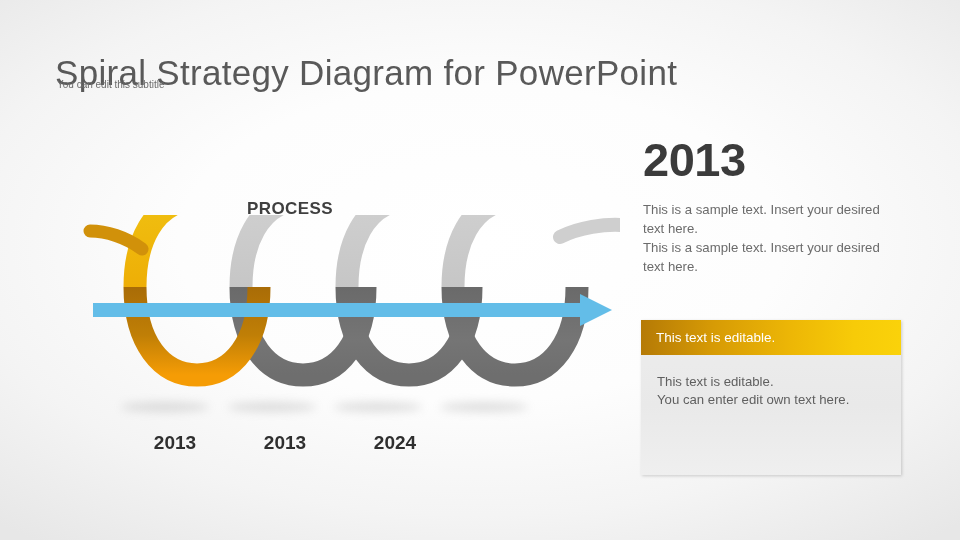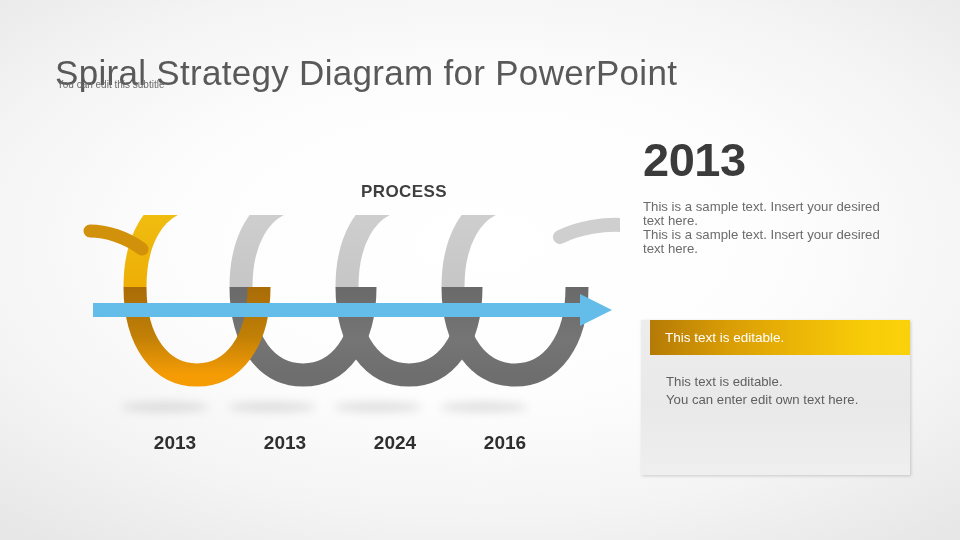--- a/index.html
+++ b/index.html
@@ -36,23 +36,23 @@
     top: 79px;
     font-size: 10px;
     color: #6a6a6a;
     white-space: nowrap;
   }
 
   
   #process-label {
     position: absolute;
     left: 247px;
-    top: 182px;
+    top: 199px;
     width: 200px;
-    text-align: right;
+    text-align: left;
     font-size: 17px;
     font-weight: bold;
     color: #3f3f3f;
     letter-spacing: 0.4px;
   }
   #spiral-svg {
     position: absolute;
     left: 60px;
     top: 215px;
   }
@@ -81,35 +81,34 @@
     color: #3b3b3b;
     letter-spacing: -0.5px;
     line-height: 1;
   }
   #panel-body {
     position: absolute;
     left: 643px;
     top: 200px;
     width: 252px;
     font-size: 13.2px;
-    line-height: 14px;
+    line-height: 19px;
     color: #6b6b6b;
   }
   #panel-body p { margin: 0; }
 
   
   #callout {
     position: absolute;
     left: 641px;
     top: 320px;
     width: 260px;
     height: 155px;
     background: linear-gradient(180deg, #ededed 0%, #e9e9e9 55%, #efefef 100%);
     box-shadow: 1px 1px 3px rgba(0,0,0,0.18);
-    padding-left: 9px;
   }
   #callout-header {
     height: 35px;
     line-height: 35px;
     padding-left: 15px;
     box-sizing: border-box;
     background: linear-gradient(90deg, #b57a06 0%, #d79b05 28%, #edb706 58%, #f7cb08 82%, #fad20a 100%);
     color: #ffffff;
     font-size: 13.5px;
   }
@@ -200,21 +199,20 @@
     <g>
       <rect x="33" y="88" width="494" height="14" fill="#63bde8"></rect>
       <polygon points="520,79 552,95 520,111" fill="#63bde8"></polygon>
     </g>
   </svg>
 
   <div id="years">
     <div class="year">2013</div>
     <div class="year">2013</div>
     <div class="year">2024</div>
-    <div class="year">2016</div>
   </div>
 
   <div id="panel-year">2013</div>
   <div id="panel-body">
     <p>This is a sample text. Insert your desired text here.</p>
     <p>This is a sample text. Insert your desired text here.</p>
   </div>
 
   <div id="callout">
     <div id="callout-header">This text is editable.</div>

